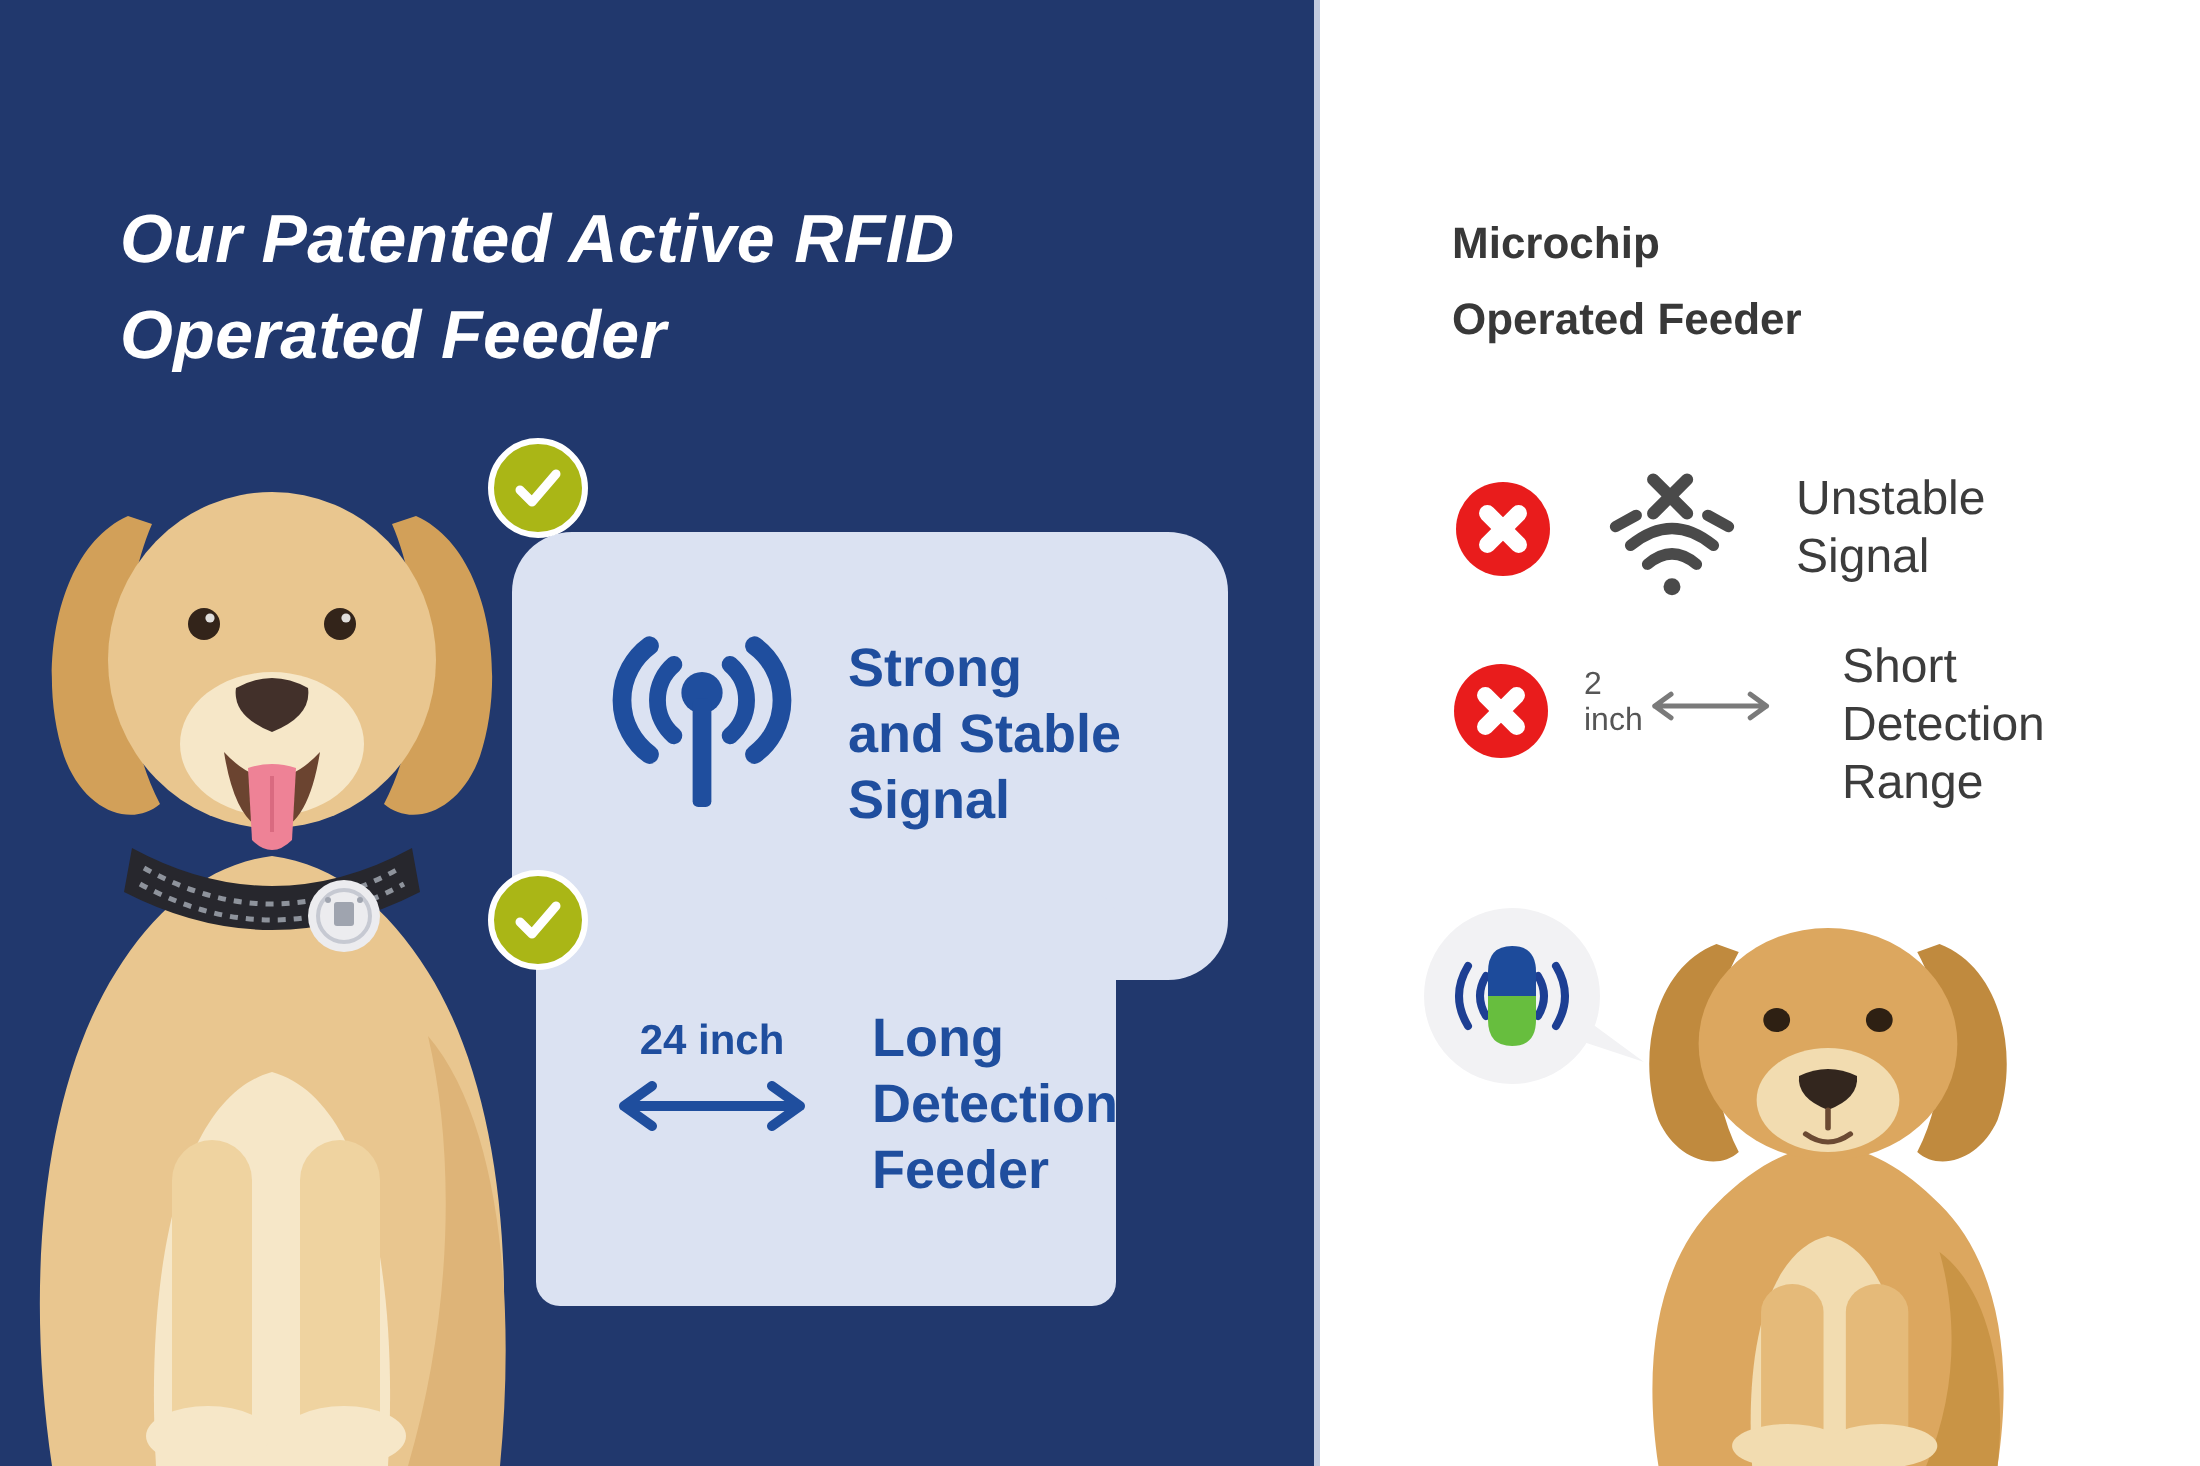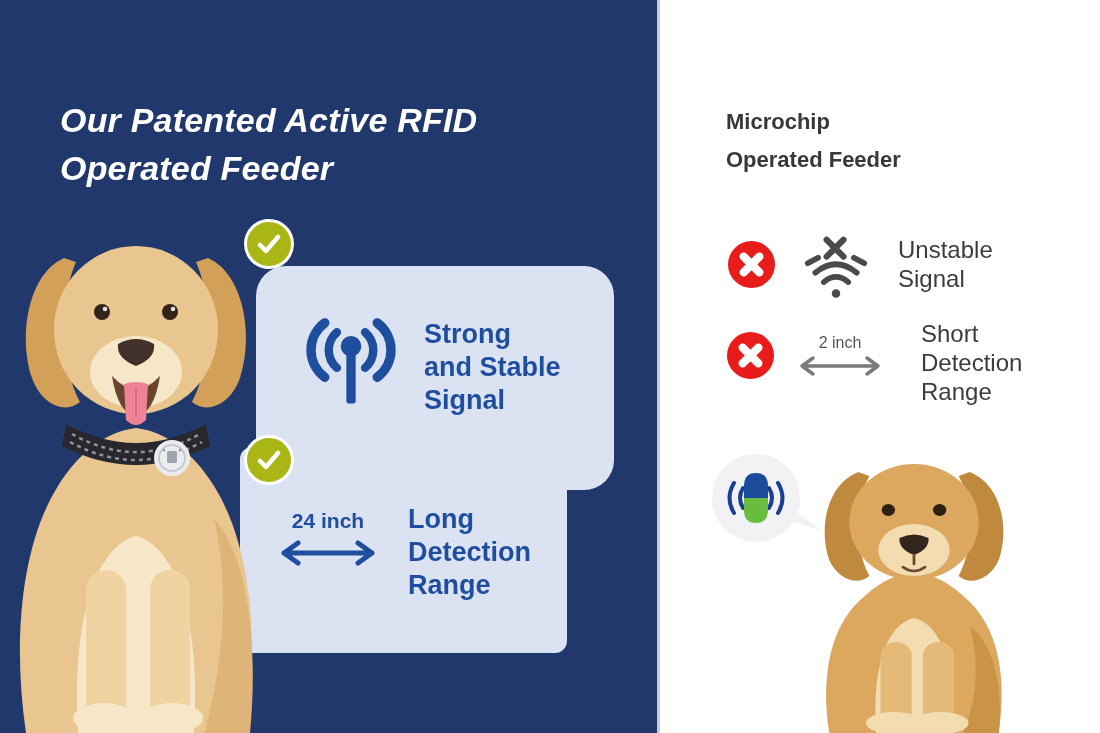--- a/index.html
+++ b/index.html
@@ -14,21 +14,21 @@
   }
   .left-title{
     position:absolute;left:60px;top:96px;width:540px;
     color:#FFFFFF;font-size:34px;font-weight:700;line-height:48px;
     letter-spacing:.2px;white-space:pre-line;font-style:italic;
   }
   .card{
     position:absolute;background:#DBE2F2;border-radius:30px;
   }
   .card-1{left:256px;top:234px;width:358px;height:224px;margin-top:32px;}
-  .card-2{left:240px;top:447px;width:327px;height:206px;border-radius:12px;}
+  .card-2{left:268px;top:447px;width:290px;height:206px;border-radius:12px;}
   .check-badge{
     position:absolute;width:44px;height:44px;border-radius:50%;
     background:#AAB616;border:3px solid #FFFFFF;box-sizing:content-box;
     display:flex;align-items:center;justify-content:center;z-index:6;
   }
   .check-badge-1{left:244px;top:219px;}
   .check-badge-2{left:244px;top:435px;}
   .feature-label{
     position:absolute;color:#1F4E9E;font-size:27px;font-weight:700;
     line-height:33px;white-space:pre-line;
@@ -58,21 +58,21 @@
   .cross-badge-2{left:727px;top:332px;}
   .wifi-off-box{position:absolute;left:804px;top:235px;width:64px;height:66px;}
   .row-label{
     position:absolute;color:#3C3C3C;font-size:24px;font-weight:400;
     line-height:29px;white-space:pre-line;
   }
   .row-label-1{left:898px;top:235px;}
   .row-label-2{left:898px;top:319px;margin-left:23px;}
   .measure-block-2{
     position:absolute;left:792px;top:334px;width:96px;
-    display:flex;flex-direction:column;align-items:center;
+    display:flex;flex-direction:row;align-items:center;
   }
   .measure-label-2{color:#565656;font-size:16px;font-weight:500;margin-bottom:2px;}
   
   .speech-bubble{
     position:absolute;left:712px;top:454px;width:88px;height:88px;
     border-radius:50%;background:#F2F2F4;z-index:3;
   }
   .bubble-tail{
     position:absolute;left:788px;top:506px;width:34px;height:25px;
     background:#F2F2F4;clip-path:polygon(0 0,100% 100%,0 55%);z-index:2;
@@ -139,21 +139,21 @@
 
     <div class="card card-2">
       <div class="measure-block">
         <div class="measure-label">24 inch</div>
         <svg viewBox="0 0 104 28" width="104" height="28" aria-hidden="true">
           <path d="M8,14 L96,14 M22,4 L8,14 L22,24 M82,4 L96,14 L82,24" stroke="#1F4E9E" stroke-width="5" fill="none" stroke-linecap="round" stroke-linejoin="round"></path>
         </svg>
       </div>
       <div class="feature-label feature-label-2">Long
 Detection
-Range</div>
+Feeder</div>
     </div>
 
     <div class="check-badge check-badge-1">
       <svg viewBox="0 0 44 44" width="44" height="44" aria-hidden="true">
         <path d="M13,23 L19,29 L31,15" stroke="#FFFFFF" stroke-width="4.5" fill="none" stroke-linecap="round" stroke-linejoin="round"></path>
       </svg>
     </div>
     <div class="check-badge check-badge-2">
       <svg viewBox="0 0 44 44" width="44" height="44" aria-hidden="true">
         <path d="M13,23 L19,29 L31,15" stroke="#FFFFFF" stroke-width="4.5" fill="none" stroke-linecap="round" stroke-linejoin="round"></path>

